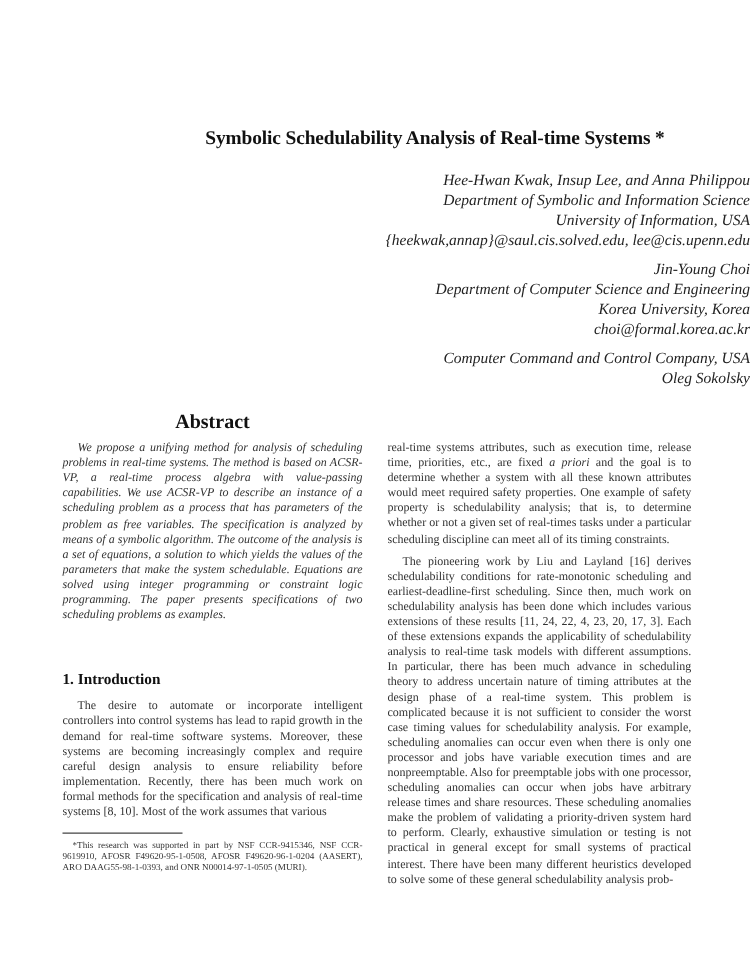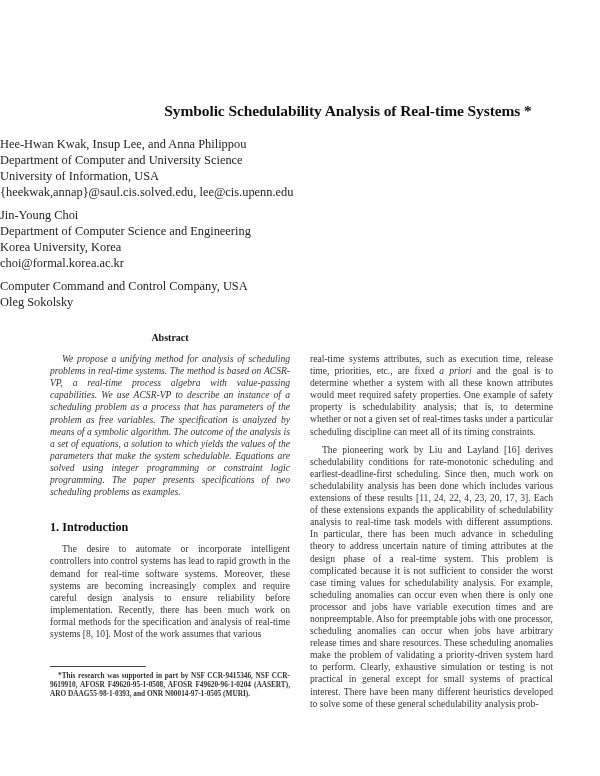--- a/index.html
+++ b/index.html
@@ -5,46 +5,46 @@
   html, body { margin: 0; padding: 0; background: #ffffff; }
   body {
     width: 600px; height: 776px; position: relative; overflow: hidden;
     font-family: "Liberation Serif", "DejaVu Serif", serif; color: #222;
   }
   .page { position: absolute; left: 0; top: 0; width: 600px; height: 776px; }
   .title {
     position: absolute; left: 0; top: 102px; width: 600px; text-align: center;
     font-size: 15.5px; font-weight: bold; color: #111; letter-spacing: -0.1px; padding-left: 48px;
   }
-  .authors { position: absolute; left: 0; top: 136px; width: 600px; text-align: left; font-size: 12.4px; line-height: 16px; color: #222; }
+  .authors { position: absolute; left: 0; top: 136px; width: 600px; text-align: right; font-size: 12.4px; line-height: 16px; color: #222; font-style: italic; }
   .author-block { margin-bottom: 7px; }
   .author-block div { white-space: nowrap; }
   .col { position: absolute; top: 332px; font-size: 9.6px; line-height: 12.1px; color: #333; text-align: justify; }
   .col-left { left: 50px; width: 240px; }
   .col-right { left: 310px; width: 243px; top: 332px; }
-  .abstract-head { text-align: center; font-weight: bold; font-size: 10px; margin-bottom: 9px; color: #111; }
+  .abstract-head { text-align: center; font-weight: bold; font-size: 16px; margin-bottom: 9px; color: #111; }
   .abstract-body { font-style: italic; text-indent: 12px; }
-  .section-head { font-weight: bold; font-size: 12.2px; margin-top: 23px; margin-bottom: 10px; color: #111; }
+  .section-head { font-weight: bold; font-size: 12.2px; margin-top: 39px; margin-bottom: 10px; color: #111; }
   .para { text-indent: 12px; margin: 0 0 6px 0; }
   .para.noindent { text-indent: 0; margin-top: 21px; }
   .footnote-rule { position: absolute; left: 50px; top: 666px; width: 96px; border-top: 1px solid #444; }
-  .footnote { position: absolute; left: 50px; top: 671px; width: 240px; font-size: 7.3px; line-height: 9.1px; text-align: justify; color: #333; text-indent: 8px; font-weight: bold; }
+  .footnote { position: absolute; left: 50px; top: 671px; width: 240px; font-size: 7.3px; line-height: 9.1px; text-align: justify; color: #333; text-indent: 8px; }
   em.ital { font-style: italic; }
 </style>
 </head>
 <body>
 
 <div class="page">
 
   <div class="title">Symbolic Schedulability Analysis of Real-time Systems *</div>
 
   <div class="authors">
     <div class="author-block">
       <div>Hee-Hwan Kwak, Insup Lee, and Anna Philippou</div>
-      <div>Department of Computer and University Science</div>
+      <div>Department of Symbolic and Information Science</div>
       <div>University of Information, USA</div>
       <div>{heekwak,annap}@saul.cis.solved.edu, lee@cis.upenn.edu</div>
     </div>
     <div class="author-block">
       <div>Jin-Young Choi</div>
       <div>Department of Computer Science and Engineering</div>
       <div>Korea University, Korea</div>
       <div>choi@formal.korea.ac.kr</div>
     </div>
     <div class="author-block">

